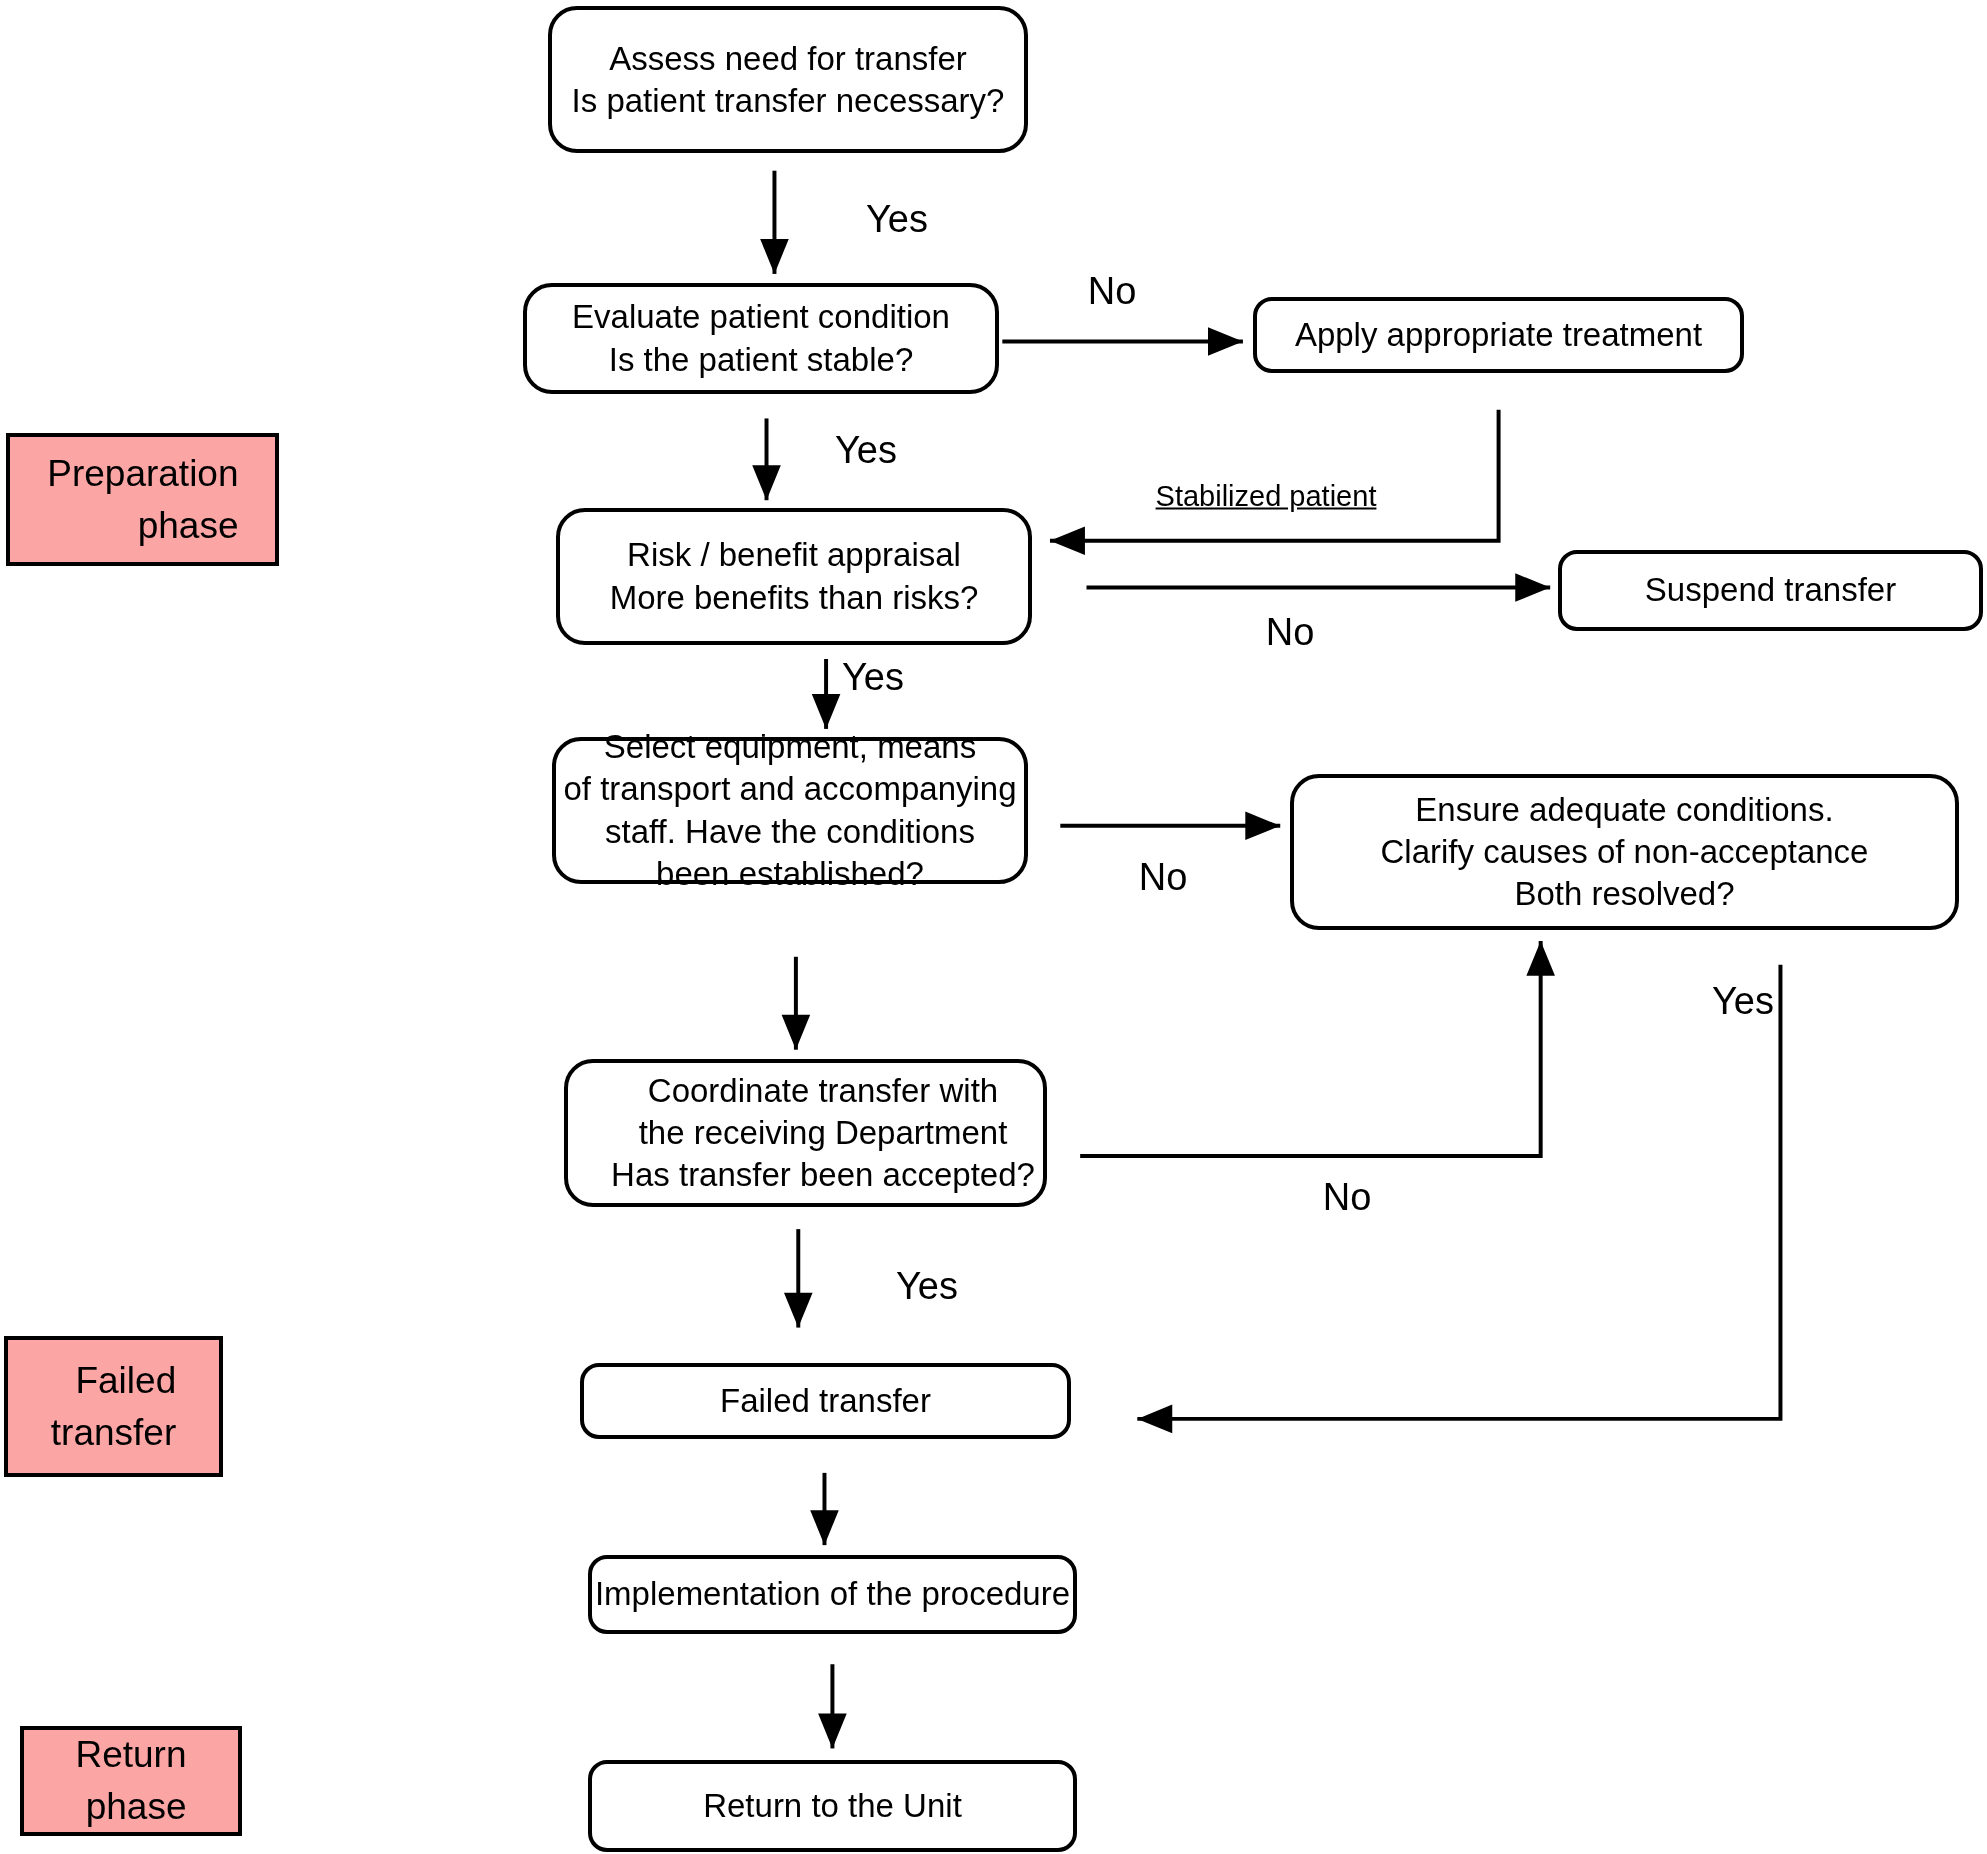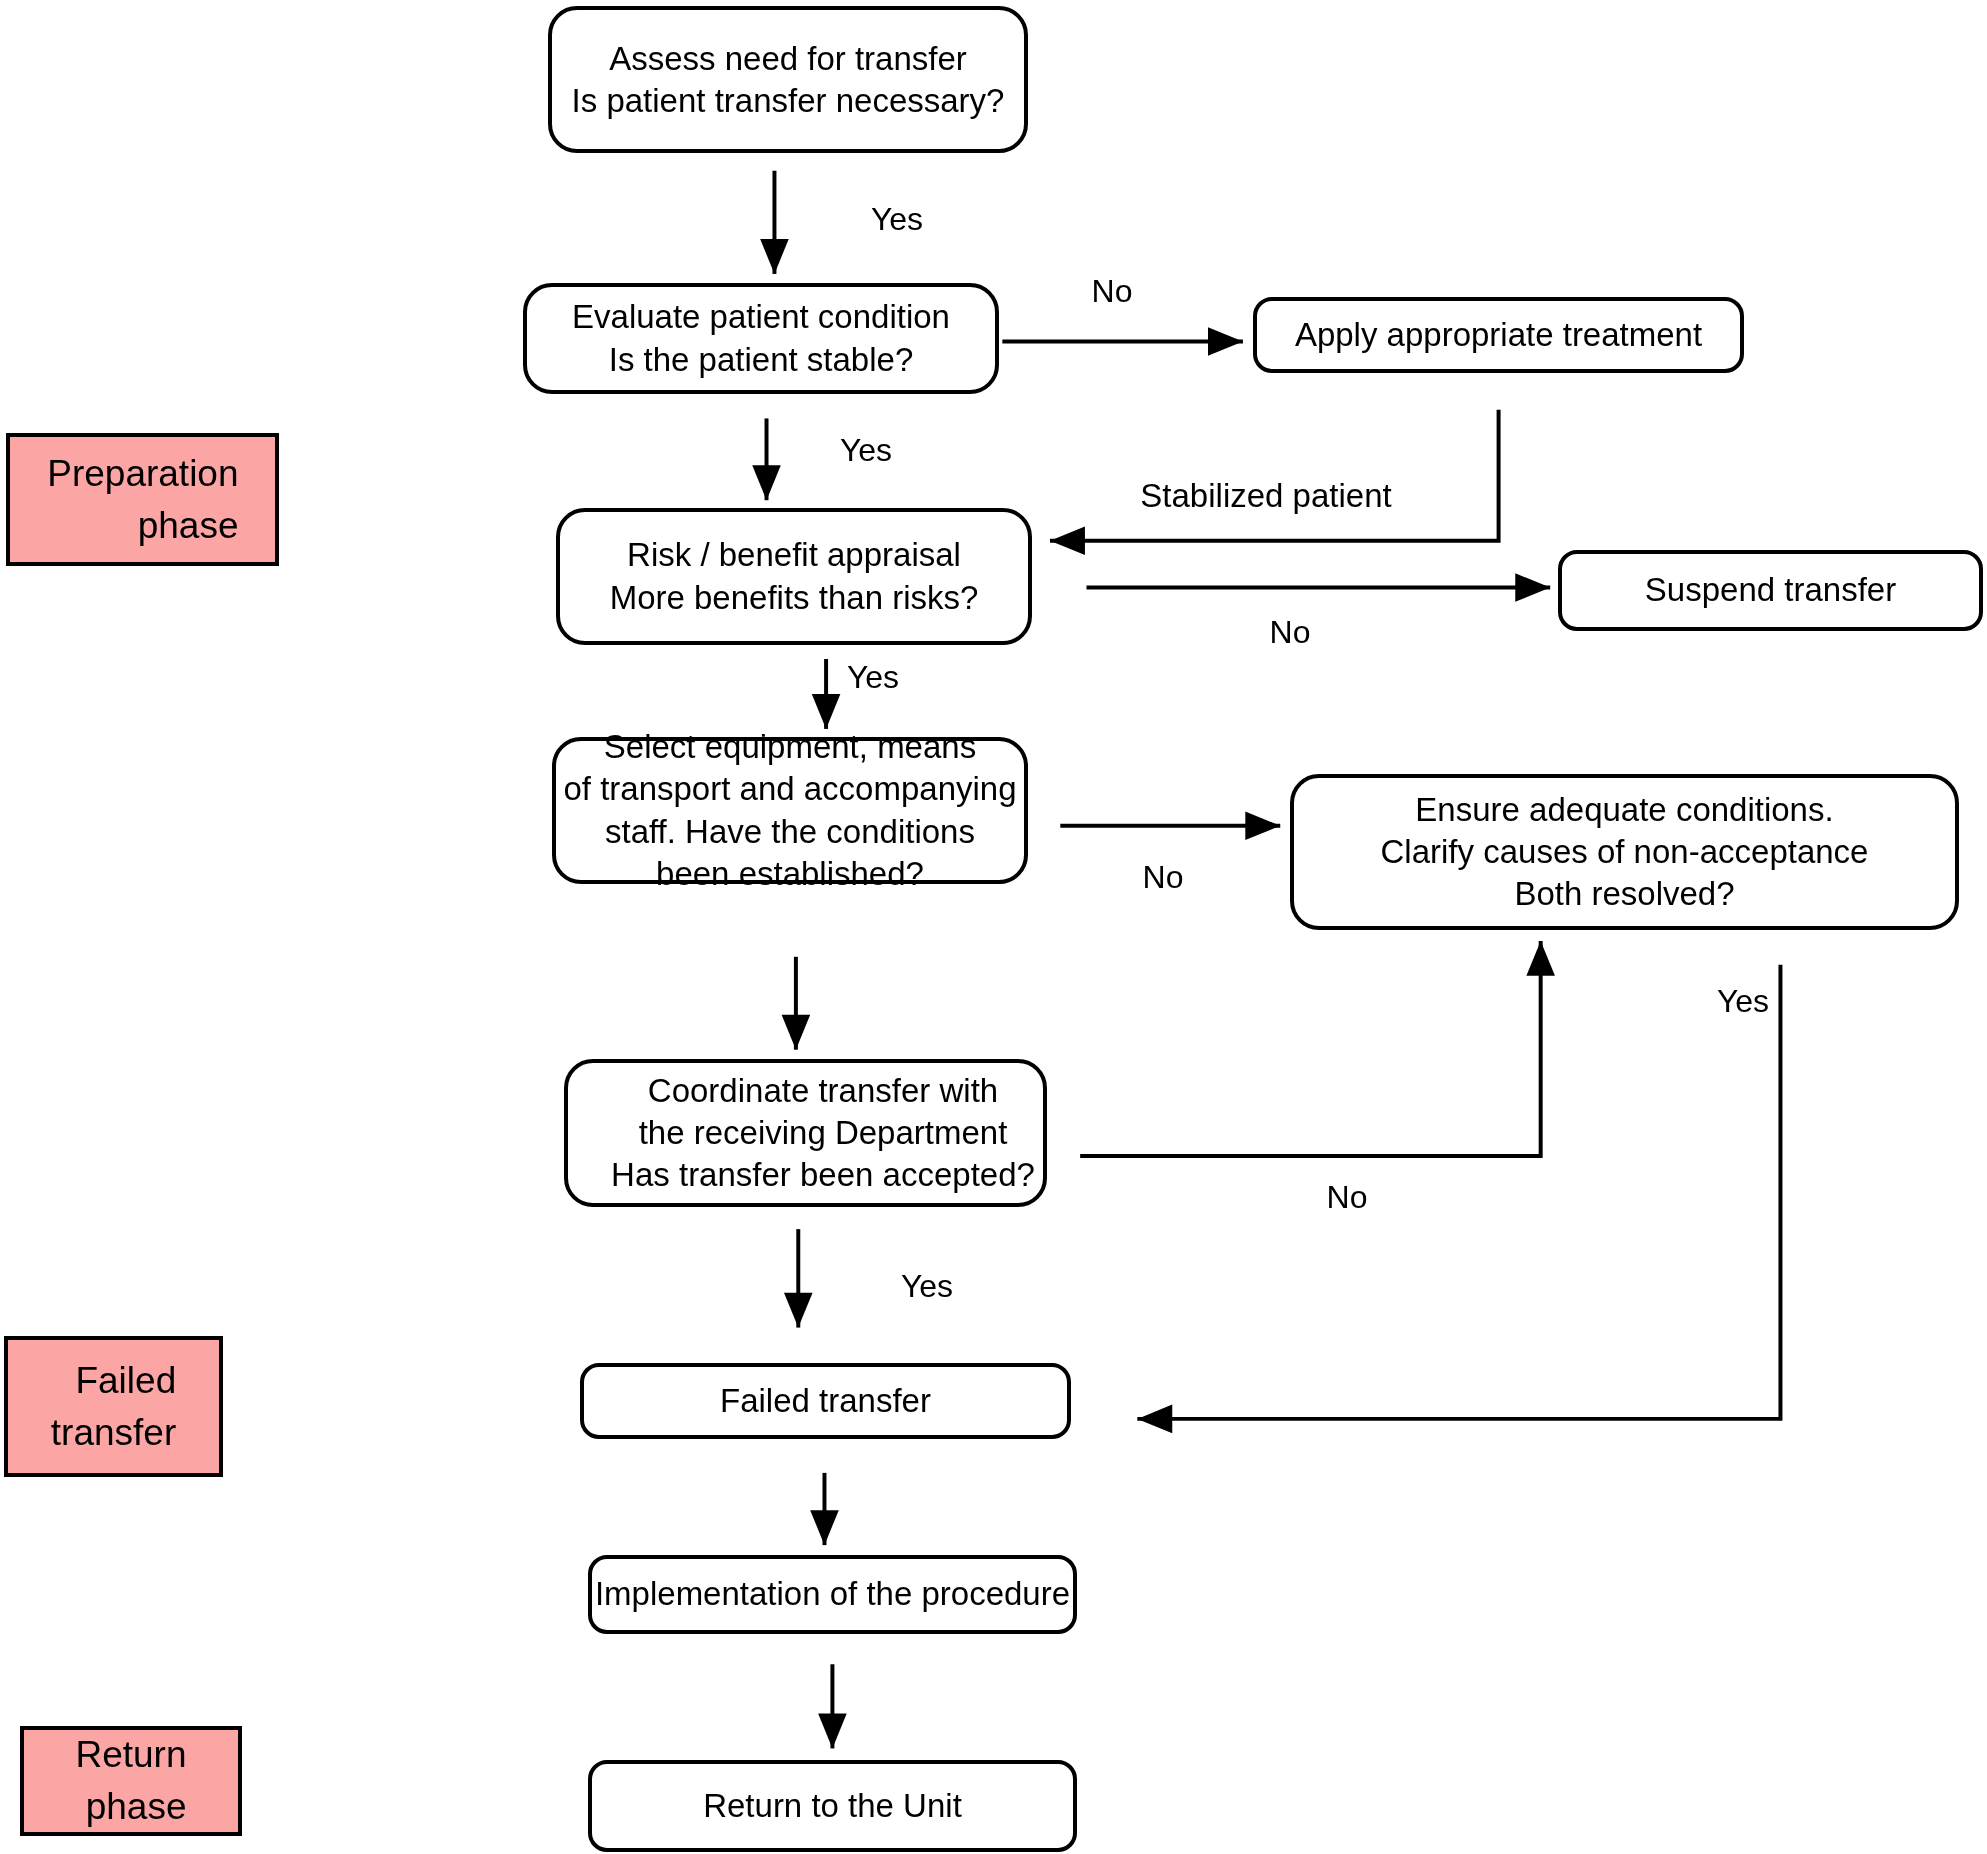--- a/index.html
+++ b/index.html
@@ -54,25 +54,26 @@
     align-items: center;
     justify-content: center;
     text-align: right;
     white-space: pre-line;
     font-size: 37px;
     line-height: 1.4;
   }
   .edge-label {
     position: absolute;
     transform: translate(-50%, -50%);
-    font-size: 32px;
+    font-size: 38px;
     white-space: nowrap;
   }
   .edge-label.medium {
-    font-size: 33px;
+    font-size: 29px;
+    text-decoration: underline;
   }
 </style>
 </head>
 <body>
 
 <div id="canvas">
 
   <svg id="edges" viewBox="0 0 2503 2335" xmlns="http://www.w3.org/2000/svg">
     <defs>
       <marker id="arrow" markerUnits="userSpaceOnUse" markerWidth="50" markerHeight="40" viewBox="0 0 50 40" refX="46" refY="20" orient="auto">

